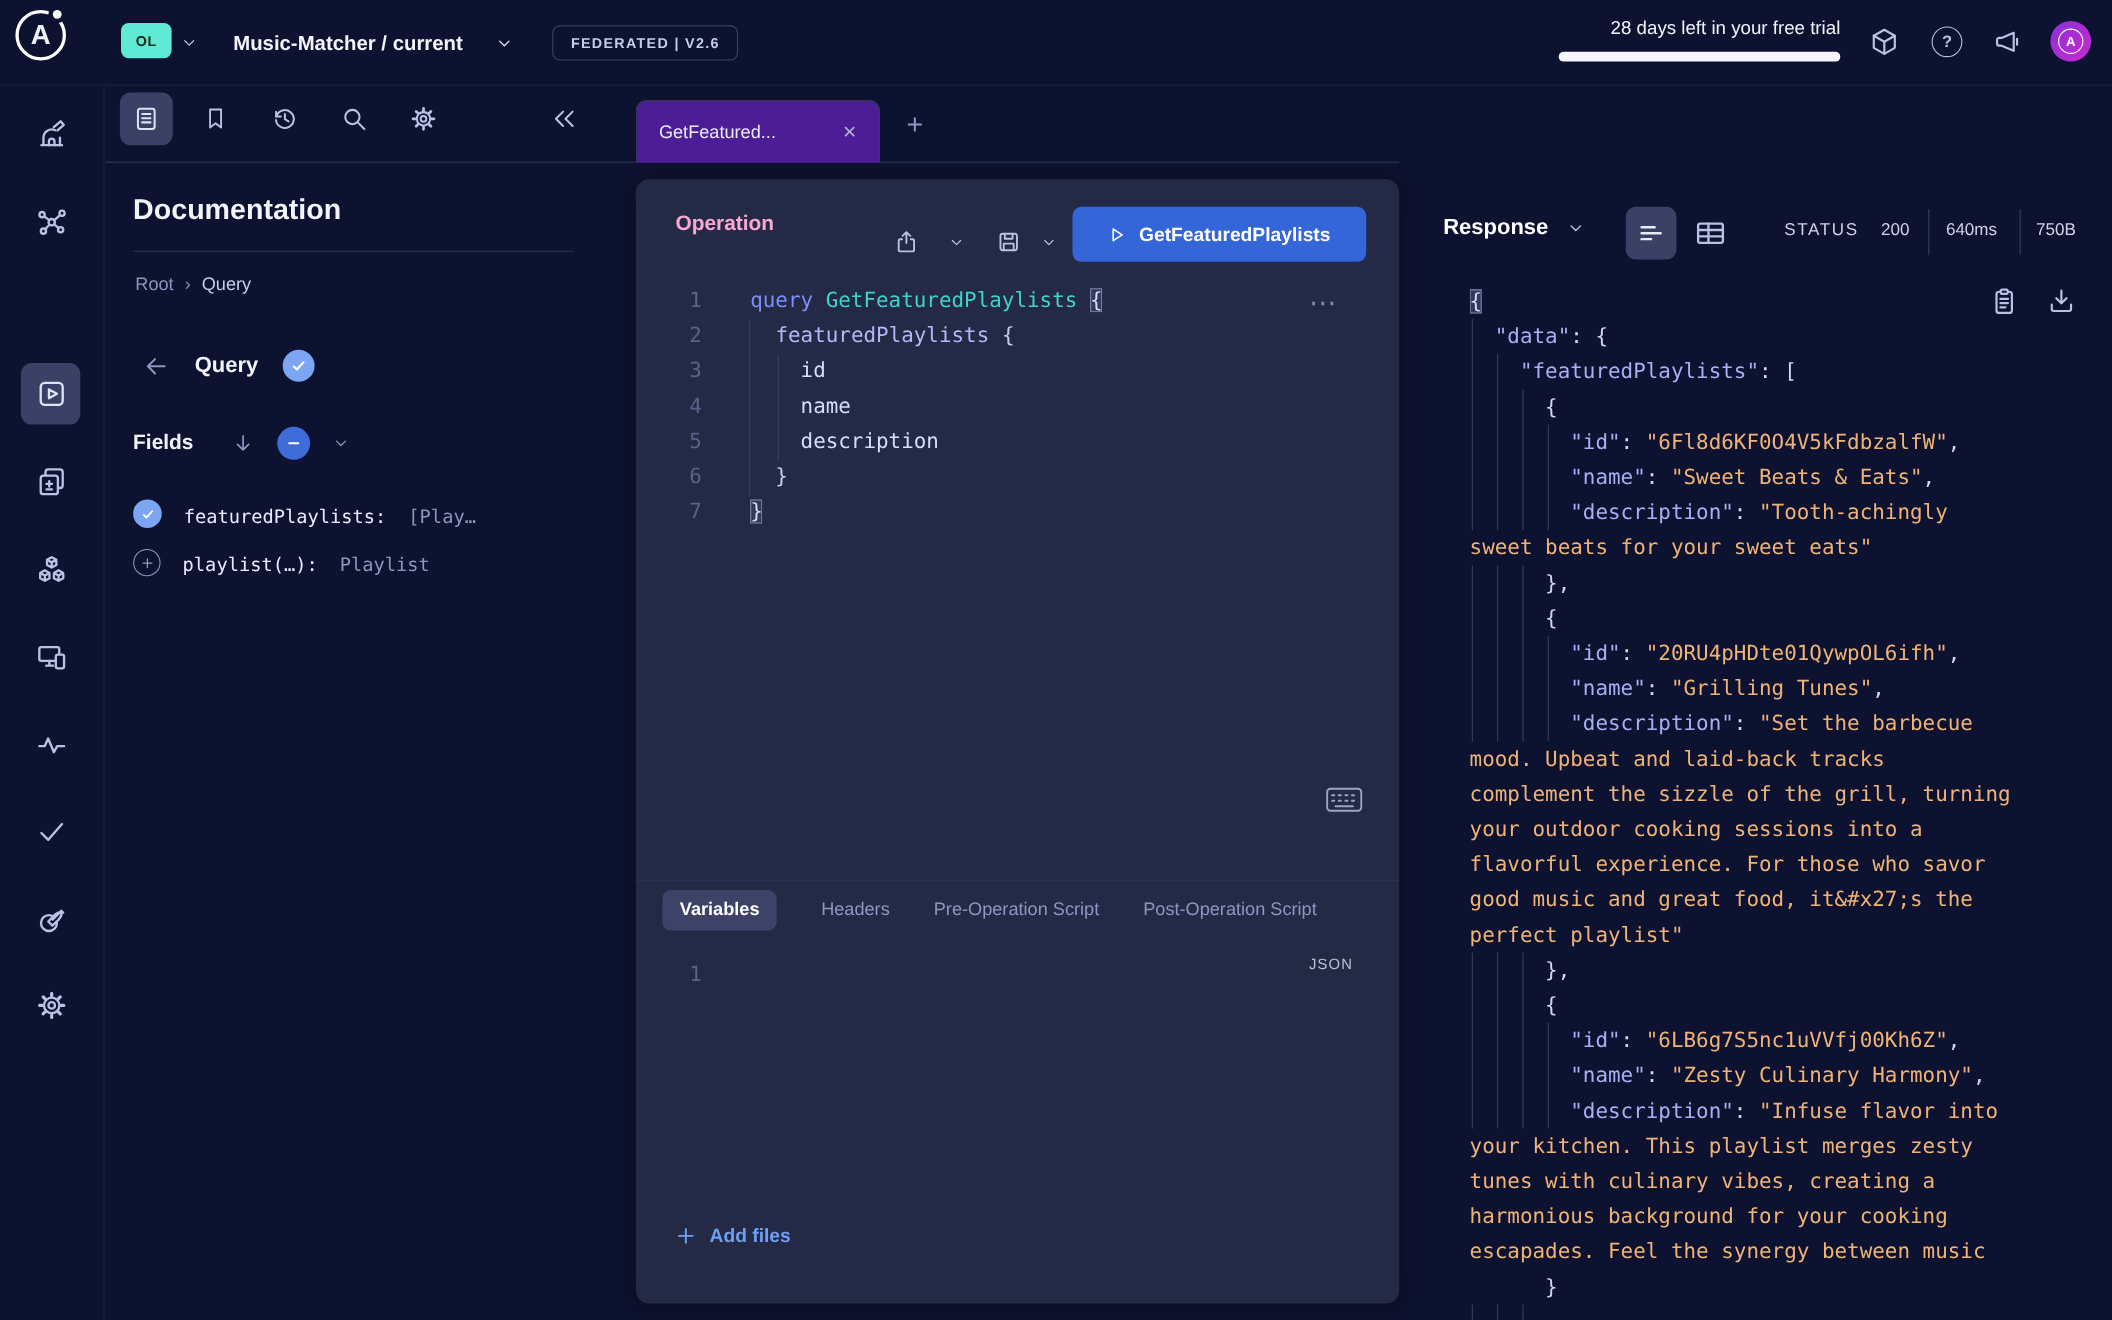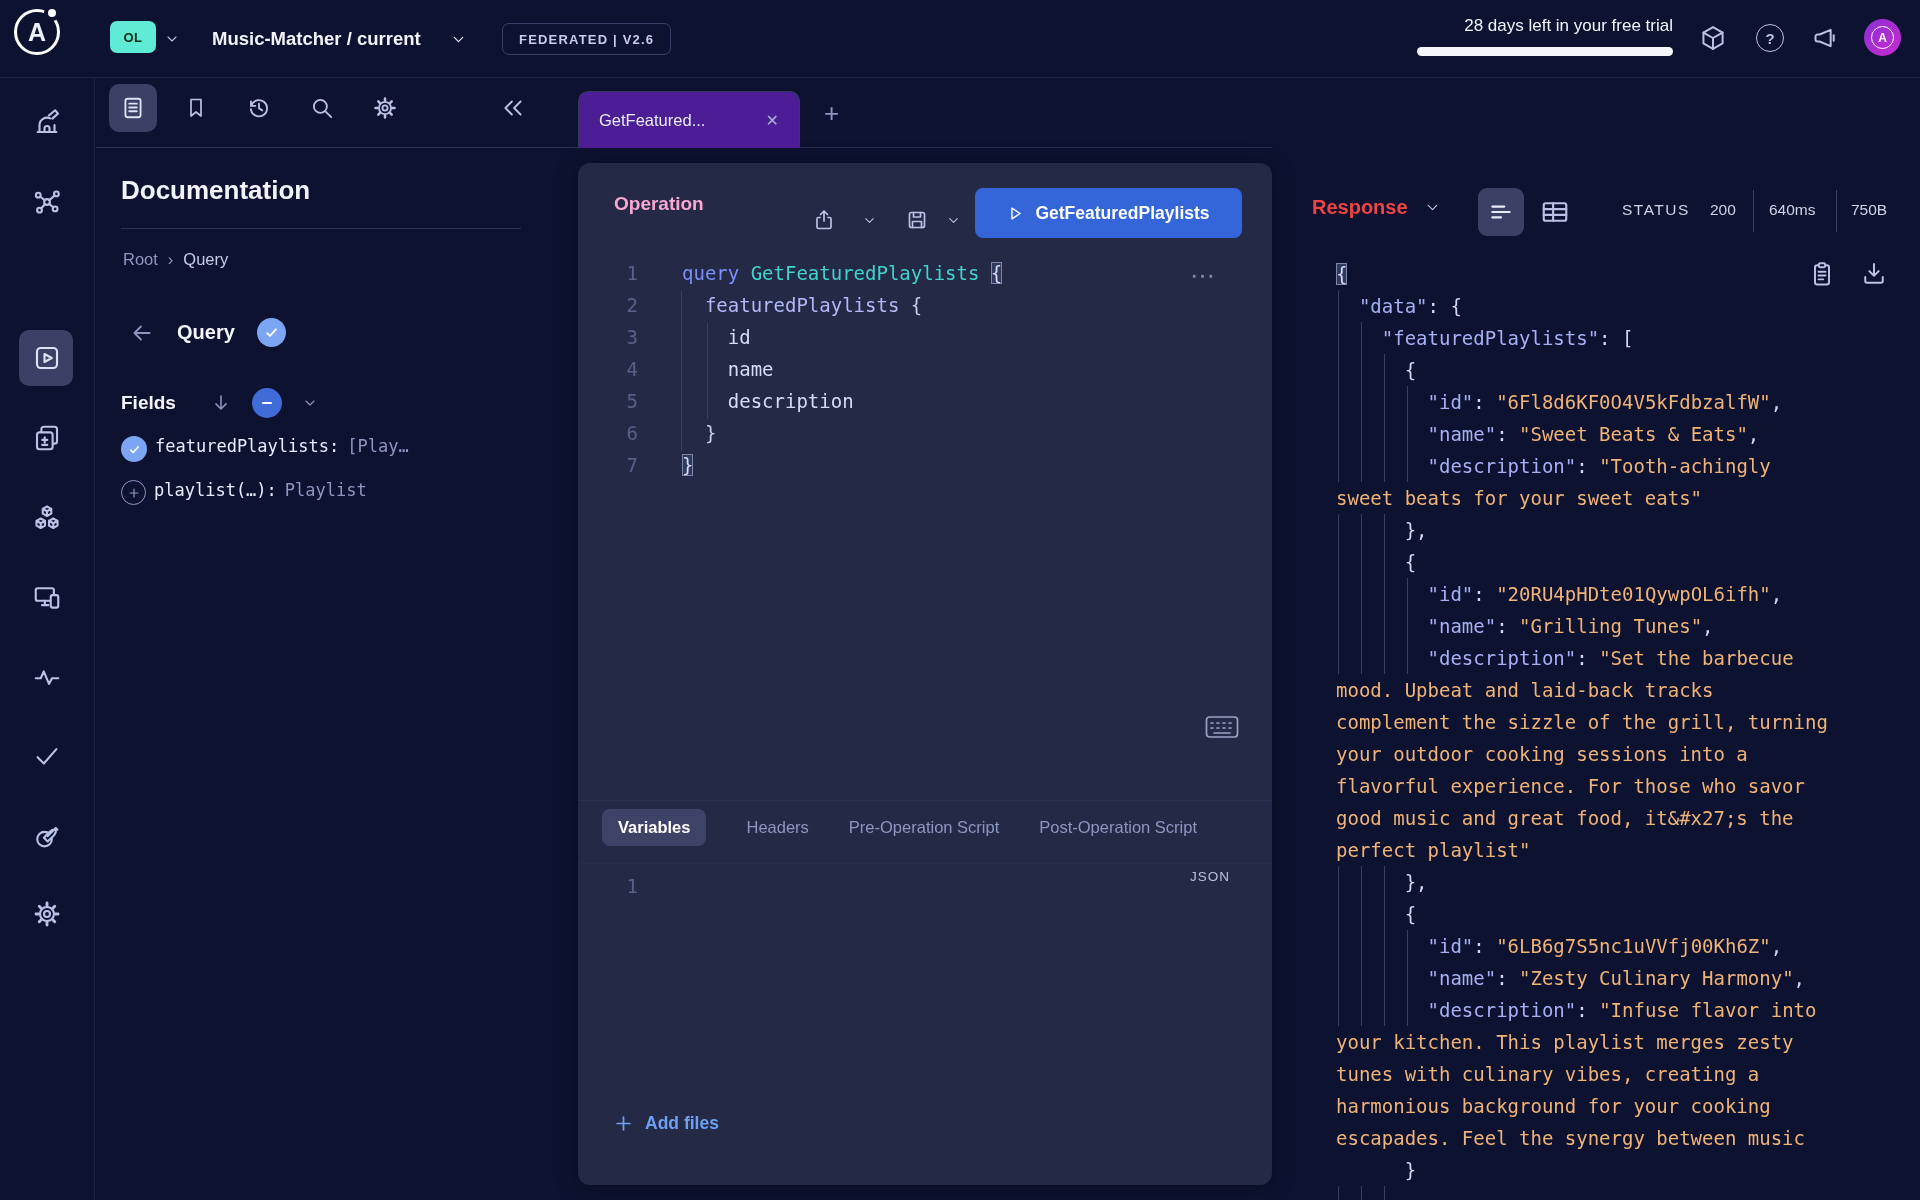--- a/index.html
+++ b/index.html
@@ -40,21 +40,21 @@
   .crumbs { position:absolute; left:27px; top:172px; font-size:16.5px; color:#8d96c0; display:flex; gap:10px; }
   .crumb-cur { color:#c7cde8; }
   .query-row { position:absolute; left:33px; top:240px; display:flex; align-items:center; gap:22px; }
   .query-name { font-size:20px; font-weight:bold; color:#f2f4fa; }
   .circ-check { width:29px; height:29px; border-radius:50%; background:#7ca6f3; display:flex; align-items:center; justify-content:center; }
   .circ-minus { width:30px; height:30px; border-radius:50%; background:#3f6cd8; display:flex; align-items:center; justify-content:center; }
   .circ-plus { width:25px; height:25px; border-radius:50%; border:1.6px solid #8d96c0; color:#8d96c0; display:flex; align-items:center; justify-content:center; font-size:16px; }
   .fields-row { position:absolute; left:25px; top:310px; display:flex; align-items:center; gap:20px; }
   .fields-label { font-size:19px; font-weight:bold; color:#f2f4fa; margin-right:14px; }
   .fld-list { position:absolute; left:25px; top:358px; width:450px; }
-  .fld-row { display:flex; align-items:flex-start; gap:8px; height:44px; cursor:pointer; white-space:nowrap; overflow:hidden; }
+  .fld-row { display:flex; align-items:flex-end; gap:20px; height:44px; cursor:pointer; white-space:nowrap; overflow:hidden; }
   .fld-row .circ-check { width:26px; height:26px; flex:none; }
   .fld-name { font-family:"DejaVu Sans Mono", monospace; font-size:17px; color:#e9ecff; }
   .fld-type { font-family:"DejaVu Sans Mono", monospace; font-size:17px; color:#8d96c0; }
 
   
   .strip-line { position:absolute; left:96px; top:147px; width:1176px; height:1px; background:#2a3050; }
   #op-tab { position:absolute; left:578px; top:91px; width:222px; height:57px; background:#4c1d95; border:1px solid #353b5c; border-bottom:none; border-radius:10px 10px 0 0; display:flex; align-items:center; padding:0 20px; z-index:3; cursor:pointer; }
   .tab-label { font-size:16.5px; color:#e9ecf8; white-space:nowrap; overflow:hidden; text-overflow:ellipsis; flex:1; }
   .tab-close { font-size:16px; color:#aab2d4; margin-left:12px; cursor:pointer; }
   #new-tab { position:absolute; left:824px; top:98px; font-size:26px; color:#8d96c0; cursor:pointer; }
@@ -81,21 +81,21 @@
   .card-div2 { position:absolute; left:0; top:700px; width:694px; height:1px; background:#272d4c; }
   .btabs { position:absolute; left:24px; top:641px; width:666px; height:46px; display:flex; align-items:center; gap:40px; white-space:nowrap; overflow:hidden; }
   .btab { font-size:16.5px; color:#8d96c0; cursor:pointer; }
   .btab-active { background:#3d4366; color:#fff; font-weight:bold; border-radius:8px; padding:9px 16px; }
   .vars-lnum { position:absolute; left:0; top:712px; width:60px; text-align:right; font-family:"DejaVu Sans Mono",monospace; font-size:19px; color:#5a6188; }
   .mode-label { position:absolute; right:42px; top:706px; font-size:13.5px; letter-spacing:1px; color:#b9c0da; }
   .add-files { position:absolute; left:36px; top:950px; display:flex; align-items:center; gap:12px; color:#6f9ff2; font-size:17.5px; font-weight:bold; cursor:pointer; }
 
   
   #resp { position:absolute; left:1300px; top:78px; width:620px; height:1122px; }
-  .resp-title { position:absolute; left:12px; top:118px; font-size:20px; font-weight:bold; color:#ef4444; display:flex; align-items:center; gap:16px; cursor:pointer; }
+  .resp-title { position:absolute; left:12px; top:118px; font-size:20px; font-weight:bold; color:#ffffff; display:flex; align-items:center; gap:16px; cursor:pointer; }
   .view-pill { position:absolute; left:178px; top:110px; width:46px; height:48px; background:#3b4164; border-radius:9px; display:flex; align-items:center; justify-content:center; cursor:pointer; }
   .view-table { position:absolute; left:240px; top:119px; width:30px; height:30px; cursor:pointer; }
   .stat { position:absolute; top:123px; font-size:15.5px; color:#ced3e6; }
   .stat-label { letter-spacing:1.5px; }
   .vdiv { position:absolute; top:112px; width:1px; height:42px; background:#3a4160; }
   .resp-ic { position:absolute; top:182px; width:28px; height:28px; cursor:pointer; }
   .rbody { position:absolute; left:36px; top:180px; width:584px; height:942px; overflow:hidden; }
   .rline { min-height:32px; font-family:"DejaVu Sans Mono", monospace; font-size:19px; line-height:32px; white-space:pre; }
   .rguide { position:absolute; width:1px; background:#373e60; }
 </style>

